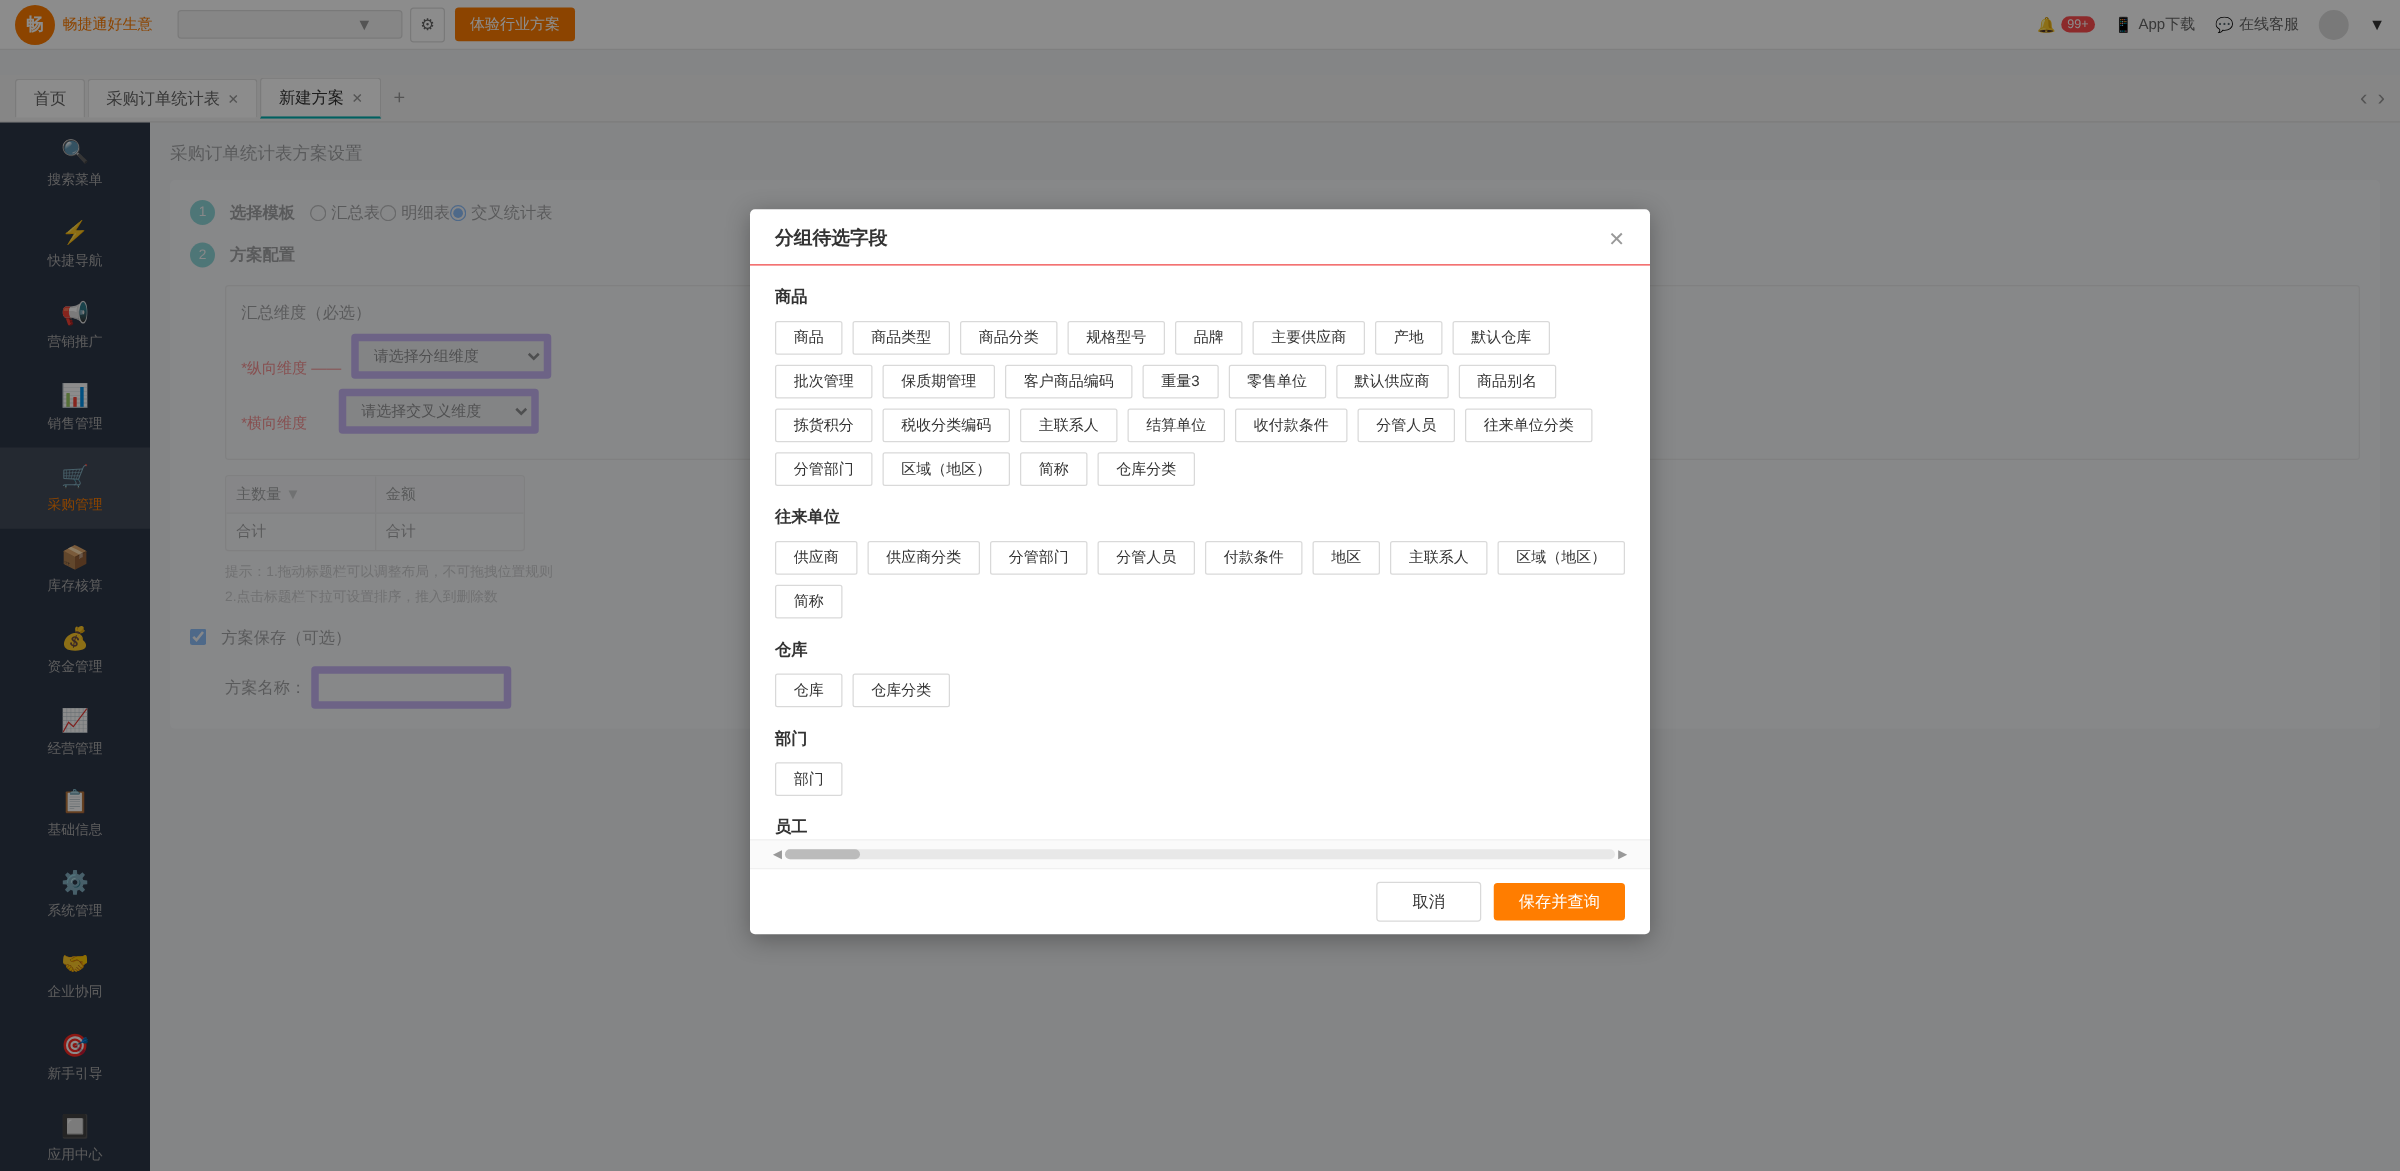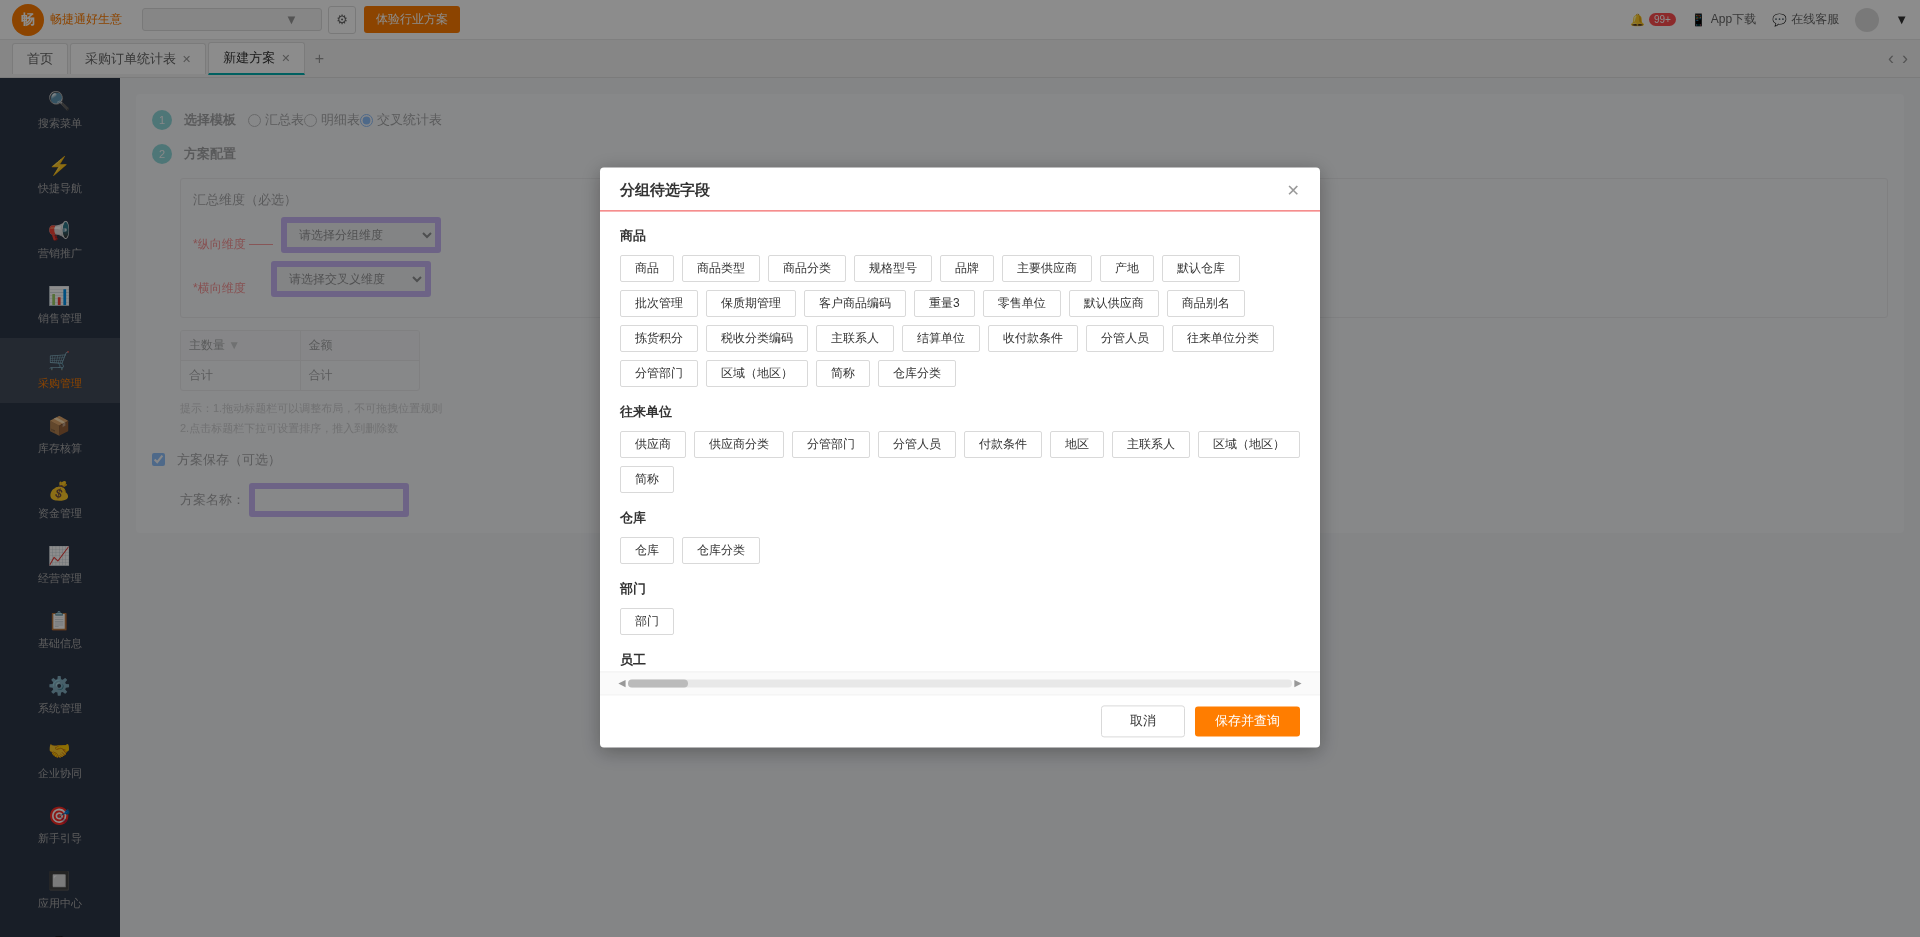--- a/index.html
+++ b/index.html
@@ -15,21 +15,21 @@
     .search-box input { border: none; background: transparent; font-size: 12px; outline: none; width: 130px; }
     .search-dropdown { margin-left: 4px; color: #999; cursor: pointer; }
     .gear-btn { width: 28px; height: 28px; border: 1px solid #ddd; border-radius: 3px; display: flex; align-items: center; justify-content: center; cursor: pointer; margin-left: 6px; color: #666; }
     .trial-btn { margin-left: 8px; background: #ff7d00; color: #fff; border: none; border-radius: 3px; padding: 5px 12px; cursor: pointer; font-size: 12px; }
     .top-right { margin-left: auto; display: flex; align-items: center; gap: 16px; }
     .top-right-item { display: flex; align-items: center; gap: 4px; font-size: 12px; color: #666; cursor: pointer; }
     .badge { background: #ff4d4f; color: #fff; border-radius: 10px; padding: 1px 5px; font-size: 10px; }
     .avatar { width: 24px; height: 24px; background: #ddd; border-radius: 50%; }
 
     
-    .tab-bar { height: 38px; background: #f5f5f5; display: flex; align-items: center; padding: 0 12px; border-bottom: 1px solid #e0e0e0; }
+    .tab-bar { height: 38px; background: #f5f5f5; display: flex; align-items: center; padding: 0 12px; border-bottom: 1px solid #e0e0e0; margin-top: 20px; }
     .tab-item { display: flex; align-items: center; padding: 6px 14px; background: #fff; border: 1px solid #e0e0e0; border-bottom: none; margin-right: 2px; cursor: pointer; font-size: 13px; color: #666; border-radius: 3px 3px 0 0; }
     .tab-item.active { color: #333; background: #fff; border-bottom: 2px solid #00b0b0; }
     .tab-item .close-icon { margin-left: 6px; color: #999; font-size: 11px; }
     .tab-add { width: 24px; height: 24px; display: flex; align-items: center; justify-content: center; color: #999; cursor: pointer; font-size: 16px; }
 
     
     .layout { display: flex; height: calc(100vh - 78px); }
 
     
     .sidebar { width: 120px; background: #2d3748; display: flex; flex-direction: column; }
@@ -196,20 +196,21 @@
       <span>应用中心</span>
     </div>
     <div class="sidebar-item">
       <span class="sidebar-icon">💬</span>
 
     </div>
 
   </div>
 
   <div class="main-content bg-content">
+    <div style="font-size:14px; color:#333; margin-bottom:12px;">采购订单统计表方案设置</div>
     <div class="scheme-setup">
 
       <div class="step-row">
         <div class="step-badge">1</div>
         <span class="step-label">选择模板</span>
         <div class="radio-group">
           <label class="radio-option">
             <input type="radio" name="template" style="">
             <span>汇总表</span>
           </label>

